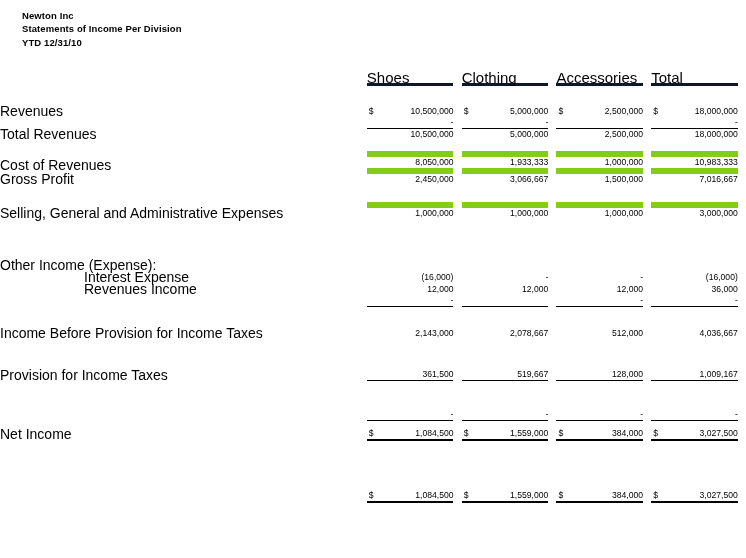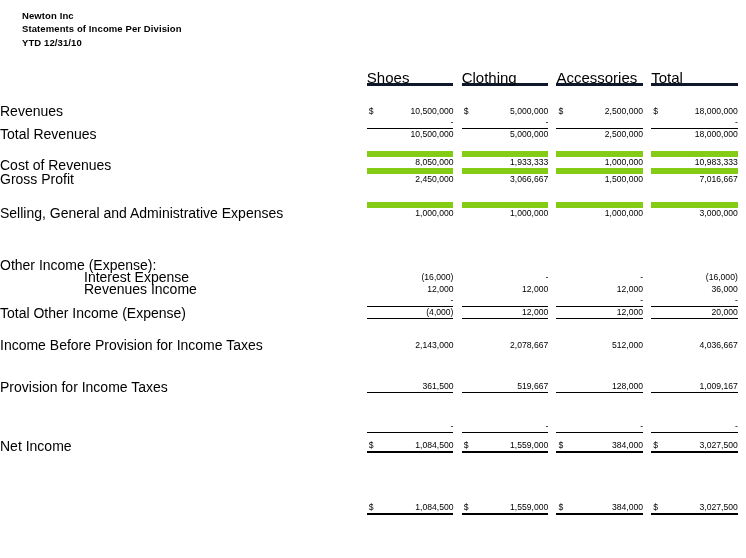--- a/index.html
+++ b/index.html
@@ -299,32 +299,20 @@
       <td class="num bb">-</td>
       <td></td>
       <td class="num bb"></td>
       <td></td>
       <td class="num bb">-</td>
       <td></td>
       <td class="num bb">-</td>
       <td></td>
     </tr>
 
-    <tr class="r">
-      <td class="lbl">Total Other Income (Expense)</td>
-      <td></td>
-      <td class="num bb">(4,000)</td>
-      <td></td>
-      <td class="num bb">12,000</td>
-      <td></td>
-      <td class="num bb">12,000</td>
-      <td></td>
-      <td class="num bb">20,000</td>
-      <td></td>
-    </tr>
 
     <tr class="spacer-lg">
           <td colspan="10"></td>
         </tr>
 
     <tr class="r">
       <td class="lbl">Income Before Provision for Income Taxes</td>
       <td></td>
       <td class="num">2,143,000</td>
       <td></td>

